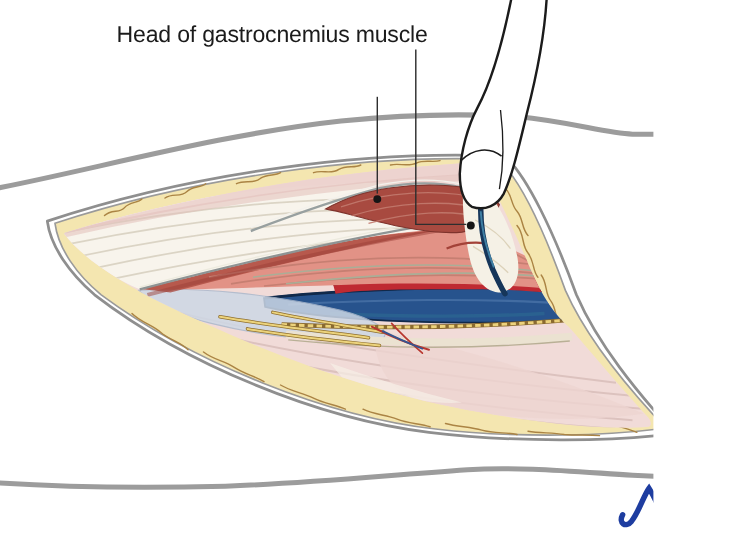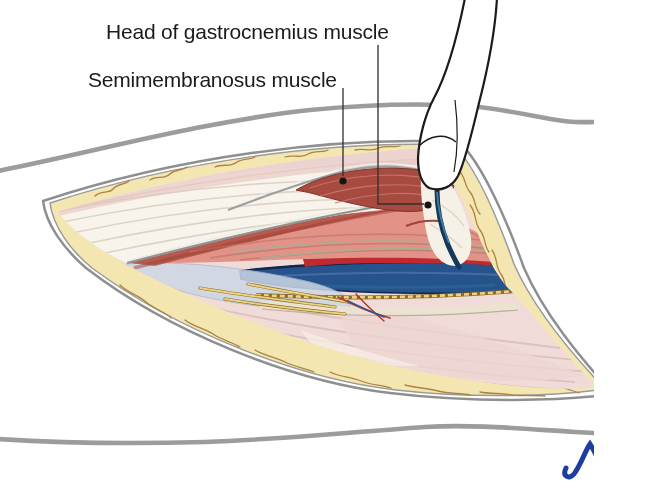--- a/index.html
+++ b/index.html
@@ -161,15 +161,14 @@
   <circle cx="428" cy="205" r="3.6" fill="#151515"></circle>
   <circle cx="343" cy="181" r="3.6" fill="#151515"></circle>
 
   <g fill="none" stroke="#1e3da0" stroke-width="5" stroke-linecap="round" role="img" aria-label="AO">
     <path d="M566,468 C562,476 569,480 574,474 C581,465 585,451 590,444 C595,452 601,465 605,475"></path>
     <circle cx="628" cy="458" r="12.5"></circle>
   </g>
 </svg>
 
 <div class="anat-label" id="label-gastrocnemius">Head of gastrocnemius muscle</div>
-<div class="anat-label" id="label-semimembranosus">Semimembranosus muscle</div>
 
 </div>
 
 </body></html>

